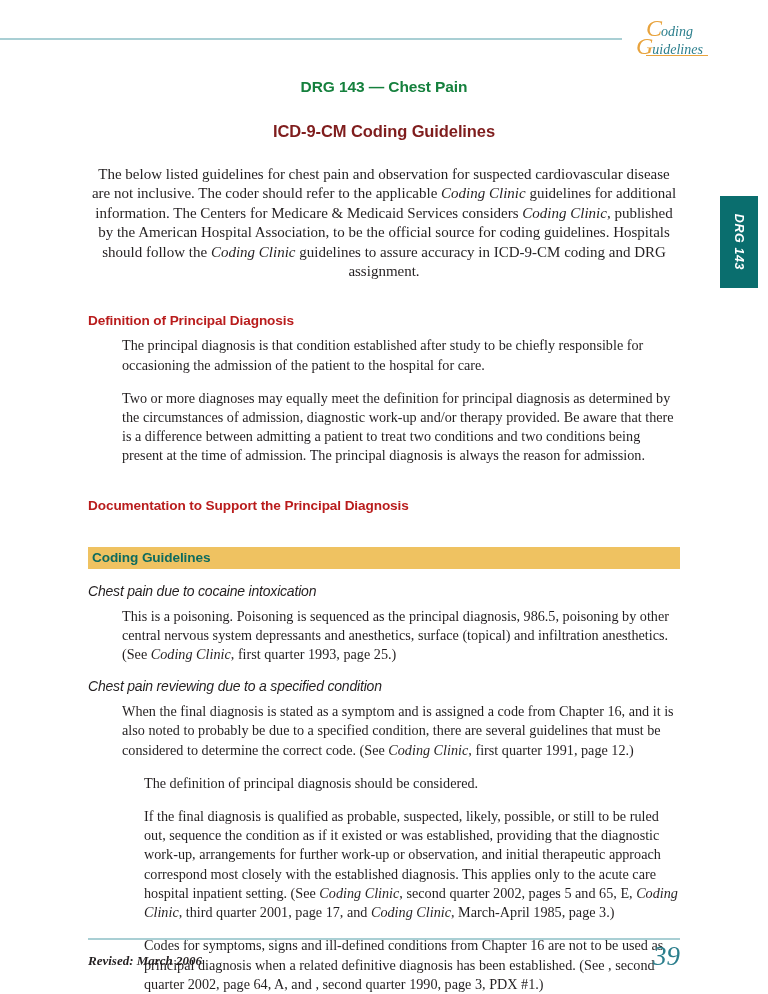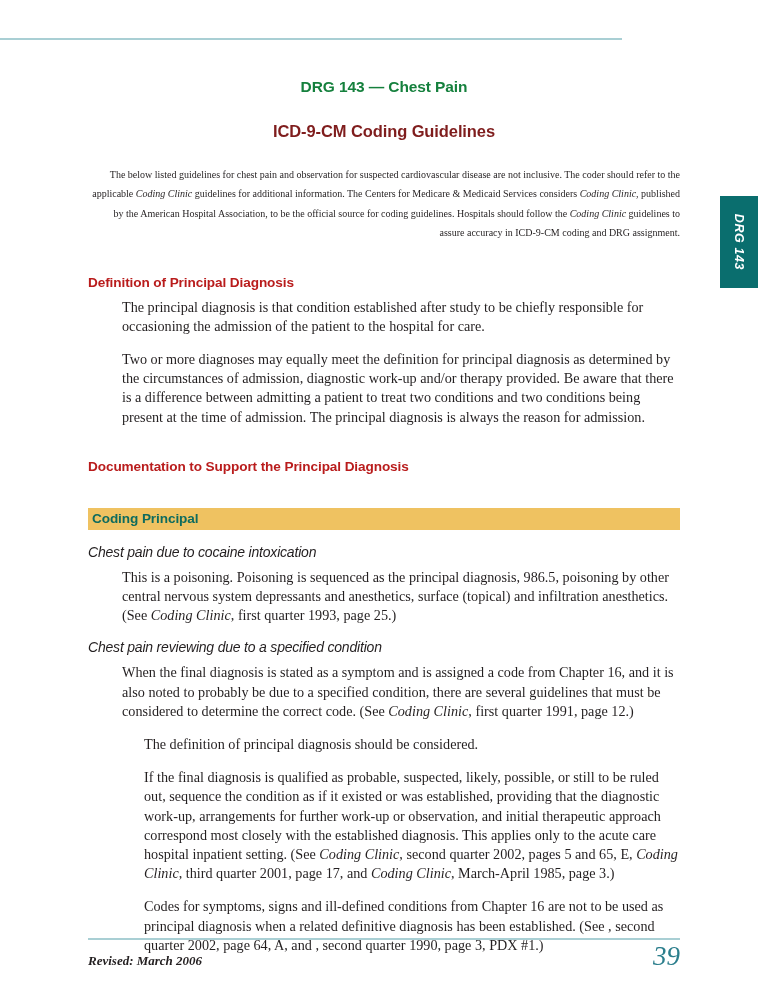--- a/index.html
+++ b/index.html
@@ -112,23 +112,23 @@
     font-family: "Liberation Sans", sans-serif;
     font-weight: bold;
     font-size: 16.5px;
     color: #7f1d1d;
     letter-spacing: -0.1px;
     margin: 26px 0 0 0;
   }
 
   p.intro {
     margin: 24px 0 0 0;
-    font-size: 10px;
+    font-size: 15px;
     line-height: 19.4px;
-    text-align: right;
+    text-align: center;
   }
 
   h2.section-head {
     font-family: "Liberation Sans", sans-serif;
     font-weight: bold;
     font-size: 13.6px;
     color: #b91c1c;
     margin: 32px 0 0 0;
     letter-spacing: -0.1px;
   }
@@ -208,41 +208,50 @@
     font-style: italic;
     font-size: 27px;
     color: #2b7e8c;
   }
 </style>
 </head>
 <body>
 
 <div class="page-header">
   <div class="header-rule"></div>
+  <div class="logo">
+    <div class="logo-line logo-line-1">
+      <span class="logo-cap">C</span><span class="logo-rest">oding</span>
+    </div>
+    <div class="logo-line logo-line-2">
+      <span class="logo-cap">G</span><span class="logo-rest">uidelines</span>
+    </div>
+    <div class="logo-underline"></div>
+  </div>
 </div>
 
 <div class="side-tab">
   <span class="side-tab-label">DRG 143</span>
 </div>
 
 <div class="content">
 
   <div class="doc-title">DRG 143 — Chest Pain</div>
   <div class="doc-subtitle">ICD-9-CM Coding Guidelines</div>
 
   <p class="intro">The below listed guidelines for chest pain and observation for suspected cardiovascular disease are not inclusive. The coder should refer to the applicable <i>Coding Clinic</i> guidelines for additional information. The Centers for Medicare &amp; Medicaid Services considers <i>Coding Clinic</i>, published by the American Hospital Association, to be the official source for coding guidelines. Hospitals should follow the <i>Coding Clinic</i> guidelines to assure accuracy in ICD-9-CM coding and DRG assignment.</p>
 
   <h2 class="section-head">Definition of Principal Diagnosis</h2>
   <p class="body-indent">The principal diagnosis is that condition established after study to be chiefly responsible for occasioning the admission of the patient to the hospital for care.</p>
   <p class="body-indent">Two or more diagnoses may equally meet the definition for principal diagnosis as determined by the circumstances of admission, diagnostic work-up and/or therapy provided. Be aware that there is a difference between admitting a patient to treat two conditions and two conditions being present at the time of admission. The principal diagnosis is always the reason for admission.</p>
 
   <h2 class="section-head">Documentation to Support the Principal Diagnosis</h2>
 
   <div class="banner">
-    <span class="banner-label">Coding Principal</span>
+    <span class="banner-label">Coding Guidelines</span>
   </div>
 
   <h3 class="sub-head">Chest pain due to cocaine intoxication</h3>
   <p class="body-indent">This is a poisoning. Poisoning is sequenced as the principal diagnosis, 986.5, poisoning by other central nervous system depressants and anesthetics, surface (topical) and infiltration anesthetics. (See <i>Coding Clinic</i>, first quarter 1993, page 25.)</p>
 
   <h3 class="sub-head">Chest pain reviewing due to a specified condition</h3>
   <p class="body-indent">When the final diagnosis is stated as a symptom and is assigned a code from Chapter 16, and it is also noted to probably be due to a specified condition, there are several guidelines that must be considered to determine the correct code. (See <i>Coding Clinic</i>, first quarter 1991, page 12.)</p>
 
   <p class="body-indent2">The definition of principal diagnosis should be considered.</p>
 

